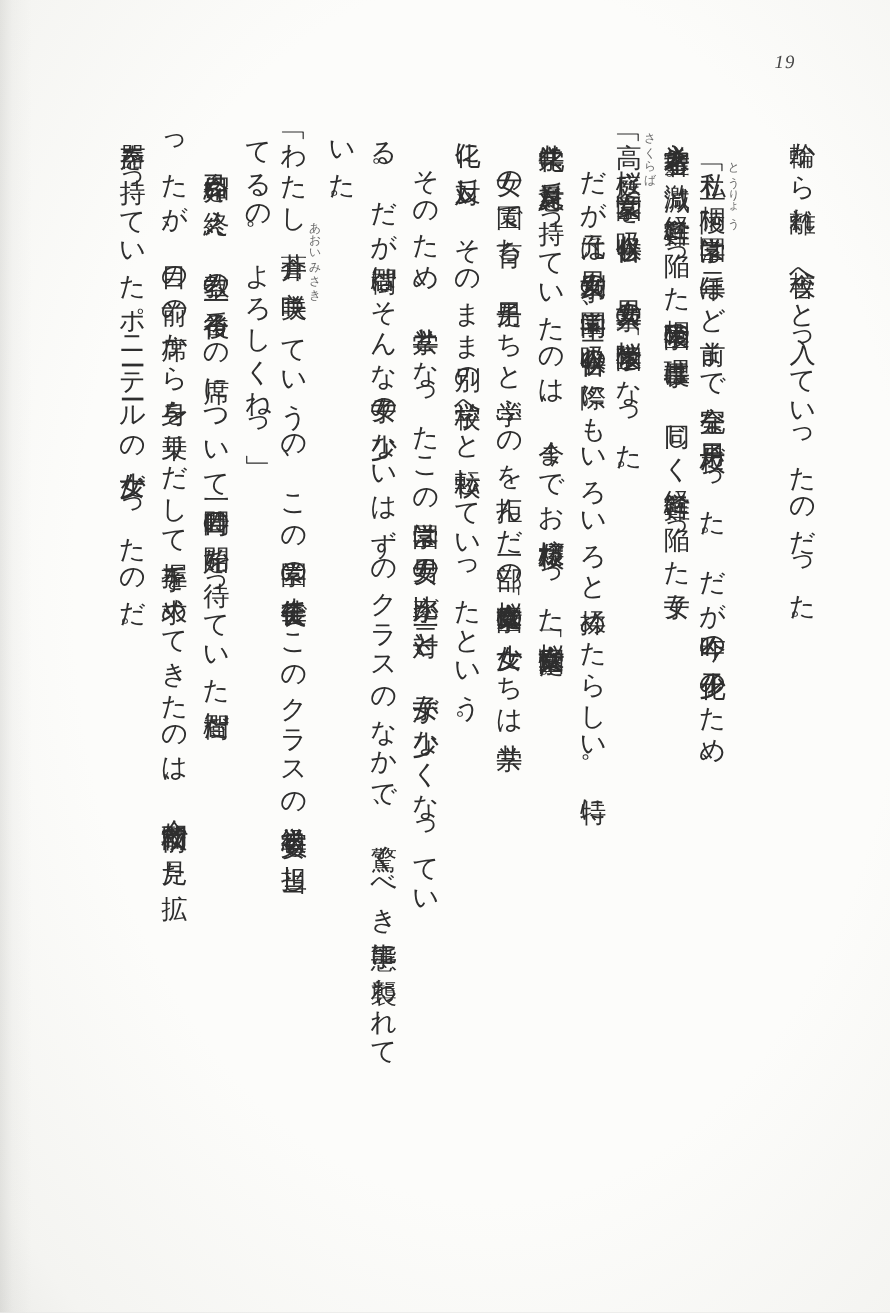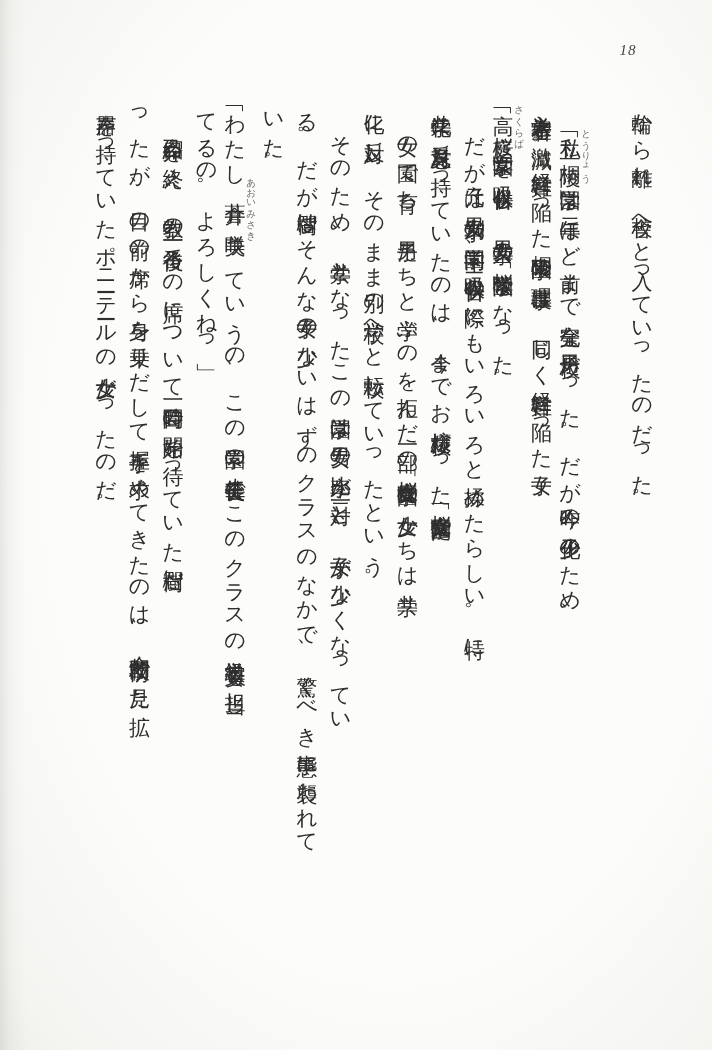--- a/index.html
+++ b/index.html
@@ -62,21 +62,21 @@
     font-size: 9.5px;
     letter-spacing: 0;
     color: #6a6a6a;
     font-family: "Liberation Serif", "DejaVu Serif", serif;
   }
 </style>
 </head>
 <body>
 
 <div class="page">
-  <div class="page-number">18</div>
+  <div class="page-number">19</div>
   <div class="text-block">
       <div class="text-line">輪から離れ、校舎へと入っていったのだった。</div>
       <div class="text-line blank"></div>
       <div class="text-line indent">私立「<ruby><span>桐陵</span><rt>とうりょう</rt></ruby>学園」は二年ほど前まで完全な男子校だった。だが昨今の少子化のため、</div>
       <div class="text-line">入学希望者も激減。経営難に陥った桐陵学園の理事長は、同じく経営難に陥った女子</div>
       <div class="text-line">高「<ruby><span>桜庭</span><rt>さくらば</rt></ruby>女学園」を吸収合併し、男女共学の「桜陵学園」となった。</div>
       <div class="text-line indent">だが元々は男女別学の学園同士、吸収合併の際にもいろいろと揉めたらしい。特に</div>
       <div class="text-line">共学化に反対意見を持っていたのは、今までお嬢様校だった「桜庭女学園」だ。</div>
       <div class="text-line indent">女の園で育ち、男子たちと学ぶのを拒んだ一部の「桜庭女学園」の少女たちは共学</div>
       <div class="text-line">化に反対し、そのまま別の学校へと転校していったという。</div>

